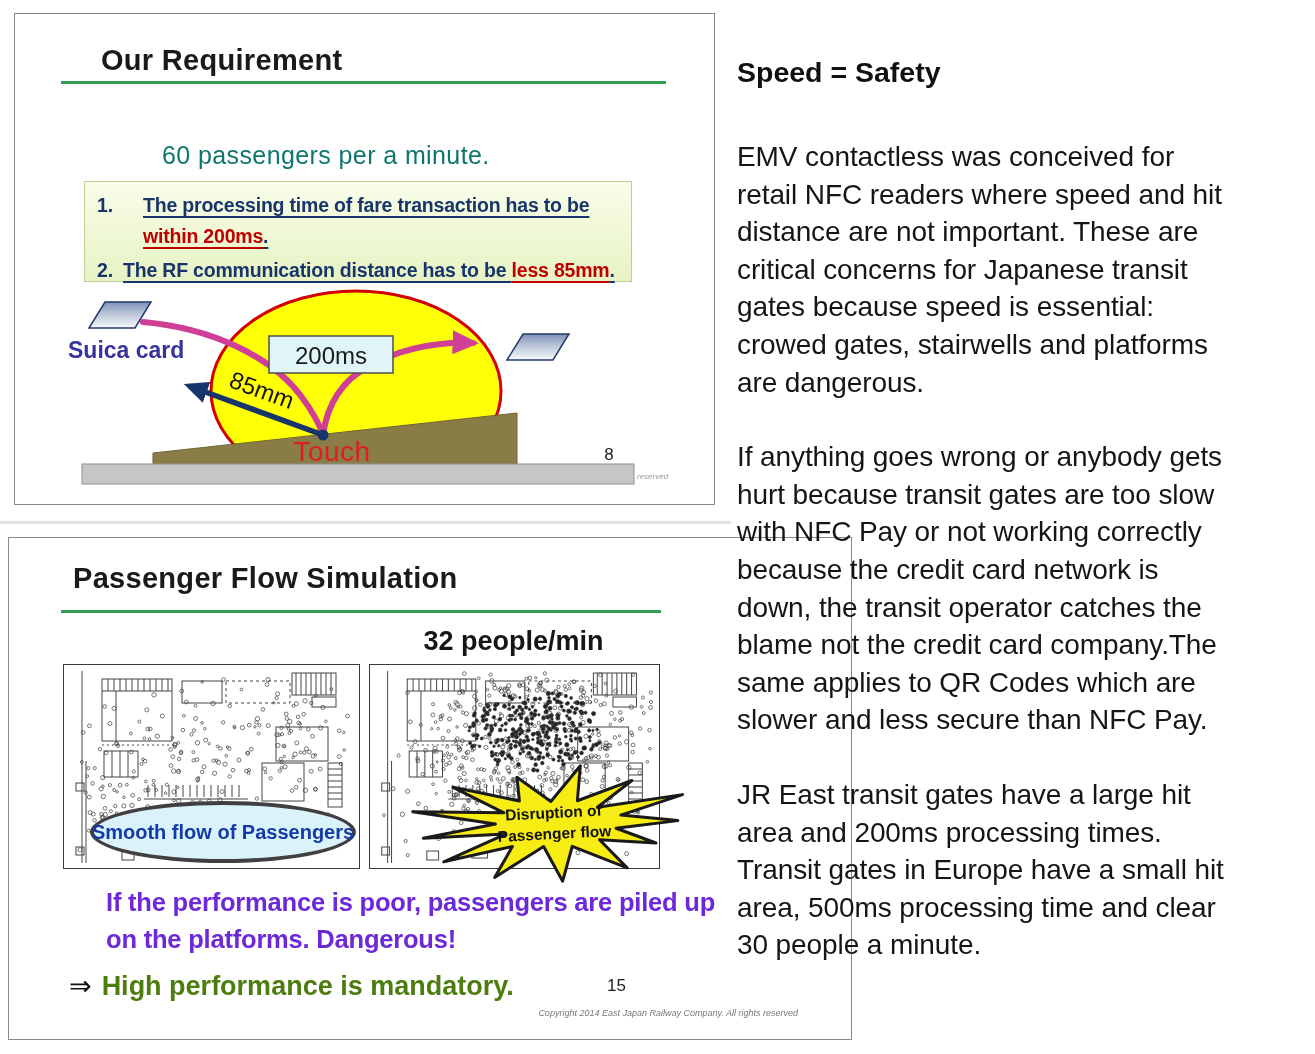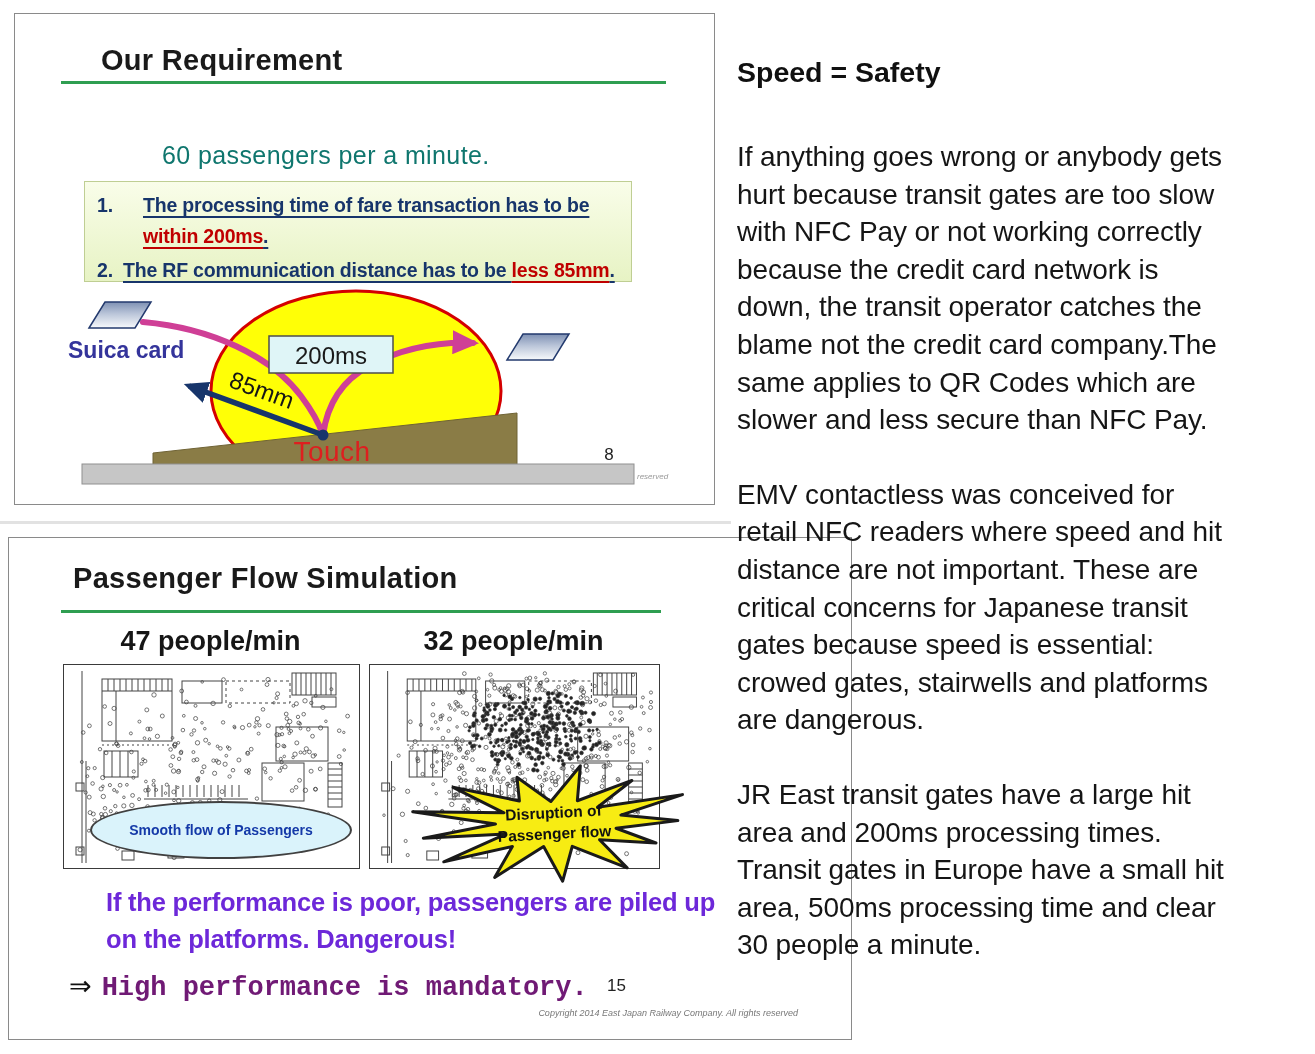--- a/index.html
+++ b/index.html
@@ -24,29 +24,29 @@
   .req-num{flex:0 0 auto;}
   .u{text-decoration:underline;text-decoration-thickness:2px;text-underline-offset:4px;}
   .req-red{color:#c00000;}
   .diagram-svg{position:absolute;left:16px;top:272px;width:680px;height:215px;}
 
   
   .sim-label{position:absolute;top:88px;text-align:center;font-weight:bold;font-size:27px;color:#161616;white-space:nowrap;}
   .sim-frame{position:absolute;top:126px;height:203px;border:1.5px solid #3a3a3a;box-sizing:content-box;background:#fff;}
   .plan{width:100%;height:100%;display:block;}
   .callout{position:absolute;left:26px;top:136px;width:258px;height:54px;background:#daf3fb;
-           border:2px solid #404040;border-radius:50%;display:flex;align-items:center;justify-content:center;
-           font-weight:bold;color:#1439a8;font-size:14px;white-space:nowrap;}
+           border:4px solid #404040;border-radius:50%;display:flex;align-items:center;justify-content:center;
+           font-weight:bold;color:#1439a8;font-size:20px;white-space:nowrap;}
   .star-svg{position:absolute;left:395px;top:222px;width:300px;height:128px;overflow:visible;}
   .star-text{font-weight:bold;font-size:15.5px;fill:#111;}
   .caption{position:absolute;left:60px;top:346px;font-size:25.5px;font-weight:bold;color:#6d28d9;
            line-height:37px;letter-spacing:-.2px;white-space:pre-line;margin-left:37px;}
   .conclusion{position:absolute;left:60px;top:432px;font-size:27px;font-weight:bold;white-space:nowrap;}
   .concl-arrow{color:#111;font-weight:normal;margin-right:10px;}
-  .concl-text{color:#701a75;font-family:Liberation Mono, monospace;}
+  .concl-text{color:#4d7c0f;}
   .page-num2{position:absolute;left:598px;top:438px;width:44px;text-align:left;font-size:17px;color:#222;}
   .copyright{position:absolute;right:53px;top:470px;font-size:9px;font-style:italic;color:#777;white-space:nowrap;}
 
   
   .article{position:absolute;left:737px;top:55px;width:560px;}
   .article h1{font-size:28.5px;line-height:34px;margin:0 0 49px 0;color:#101010;}
   .article-par{font-size:28px;line-height:37.6px;margin:0;color:#151515;white-space:pre-line;letter-spacing:-.1px;}
   .article-par + .article-par{margin-top:37px;}
 </style>
 </head>
@@ -146,21 +146,20 @@
     <text x="606" y="193" font-size="8" font-style="italic" fill="#999">reserved</text>
   </svg>
 </figure>
 
 <div class="divider"></div>
 
 <figure class="slide" id="slide2" style="margin:0">
   <div class="slide-title" style="left:64px;top:24px">Passenger Flow Simulation</div>
   <div class="green-rule" style="left:52px;top:72px;width:600px"></div>
 
-  <div class="sim-label" style="left:54px;width:295px">47 people/min</div>
   <div class="sim-label" style="left:360px;width:289px">32 people/min</div>
 
   <div class="sim-frame" style="left:54px;width:295px">
     <svg class="plan" viewBox="0 0 295 203" preserveAspectRatio="none">
       <use href="#floorplan"></use>
       <g id="dots-left">
           <circle cx="159.1" cy="57.4" r="1.7" fill="none" stroke="#3c3c3c" stroke-width="0.7"></circle>
           <circle cx="86.2" cy="64.0" r="1.9" fill="none" stroke="#3c3c3c" stroke-width="0.7"></circle>
           <circle cx="177.5" cy="24.5" r="1.4" fill="none" stroke="#3c3c3c" stroke-width="0.7"></circle>
           <circle cx="133.5" cy="77.8" r="2.2" fill="none" stroke="#3c3c3c" stroke-width="0.7"></circle>
@@ -1182,33 +1181,33 @@
 on the platforms. Dangerous!</div>
   <div class="conclusion">
     <span class="concl-arrow">⇒</span><span class="concl-text">High performance is mandatory.</span>
   </div>
   <div class="page-num2">15</div>
   <div class="copyright">Copyright 2014 East Japan Railway Company. All rights reserved</div>
 </figure>
 
 <section class="article">
   <h1>Speed = Safety</h1>
+  <p class="article-par">EMV contactless was conceived for
+retail NFC readers where speed and hit
+distance are not important. These are
+critical concerns for Japanese transit
+gates because speed is essential:
+crowed gates, stairwells and platforms
+are dangerous.</p>
   <p class="article-par">If anything goes wrong or anybody gets
 hurt because transit gates are too slow
 with NFC Pay or not working correctly
 because the credit card network is
 down, the transit operator catches the
 blame not the credit card company.The
 same applies to QR Codes which are
 slower and less secure than NFC Pay.</p>
-  <p class="article-par">EMV contactless was conceived for
-retail NFC readers where speed and hit
-distance are not important. These are
-critical concerns for Japanese transit
-gates because speed is essential:
-crowed gates, stairwells and platforms
-are dangerous.</p>
   <p class="article-par">JR East transit gates have a large hit
 area and 200ms processing times.
 Transit gates in Europe have a small hit
 area, 500ms processing time and clear
 30 people a minute.</p>
 </section>
 
 </body></html>

